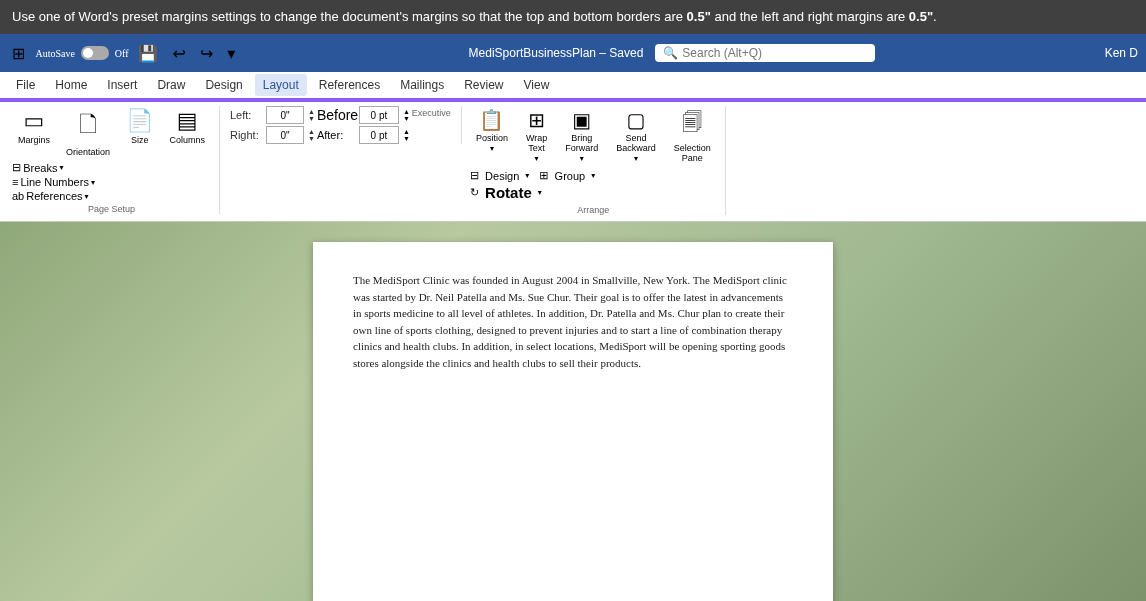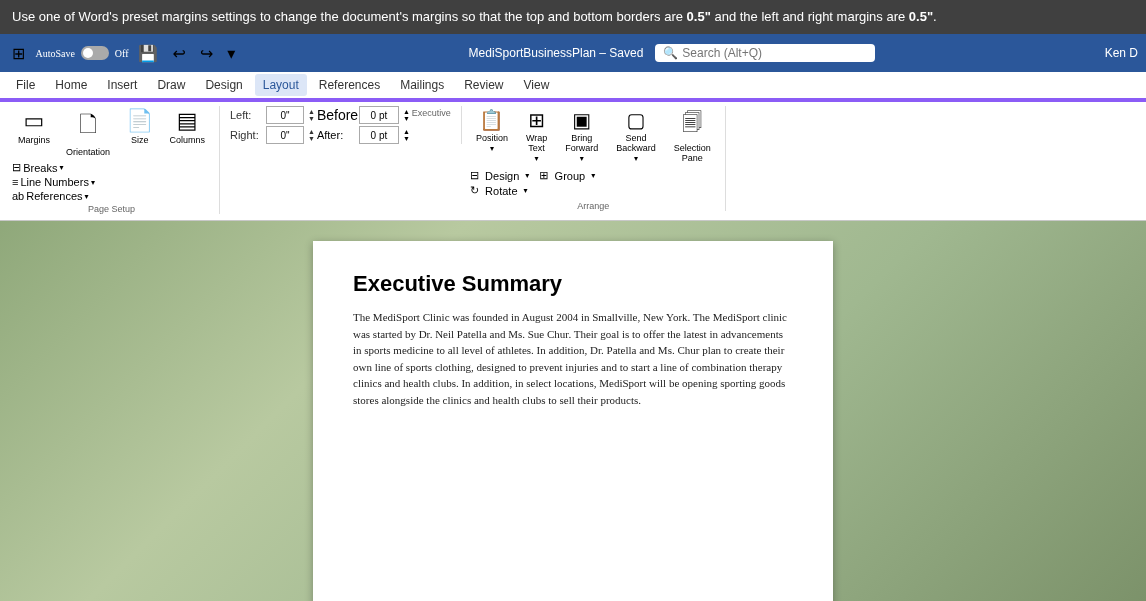--- a/index.html
+++ b/index.html
@@ -355,27 +355,26 @@
       <div style="display:flex; align-items:center; gap:6px;">
         <span style="font-size:11px;">⊟</span>
         <span style="font-size:11px;">Design</span>
         <span class="dropdown-arrow">▾</span>
         <span style="font-size:11px; margin-left:4px;">⊞</span>
         <span style="font-size:11px;">Group</span>
         <span class="dropdown-arrow">▾</span>
       </div>
       <div style="display:flex; align-items:center; gap:6px;">
         <span style="font-size:11px;">↻</span>
-        <span style="font-size:11px;">Rotate</span>
+        <span style="font-size:15px;font-weight:bold;">Rotate</span>
         <span class="dropdown-arrow">▾</span>
       </div>
     </div>
     <div class="section-label-bottom">Arrange</div>
   </div>
 
 </div>
 
 <div class="document-area">
   <div class="page-wrapper">
-    <div class="page-title-doc">Executive Summary</div>
     <div class="page-body">The MediSport Clinic was founded in August 2004 in Smallville, New York. The MediSport clinic was started by Dr. Neil Patella and Ms. Sue Chur. Their goal is to offer the latest in advancements in sports medicine to all level of athletes. In addition, Dr. Patella and Ms. Chur plan to create their own line of sports clothing, designed to prevent injuries and to start a line of combination therapy clinics and health clubs. In addition, in select locations, MediSport will be opening sporting goods stores alongside the clinics and health clubs to sell their products.</div>
   </div>
 </div>
 
 </body></html>

